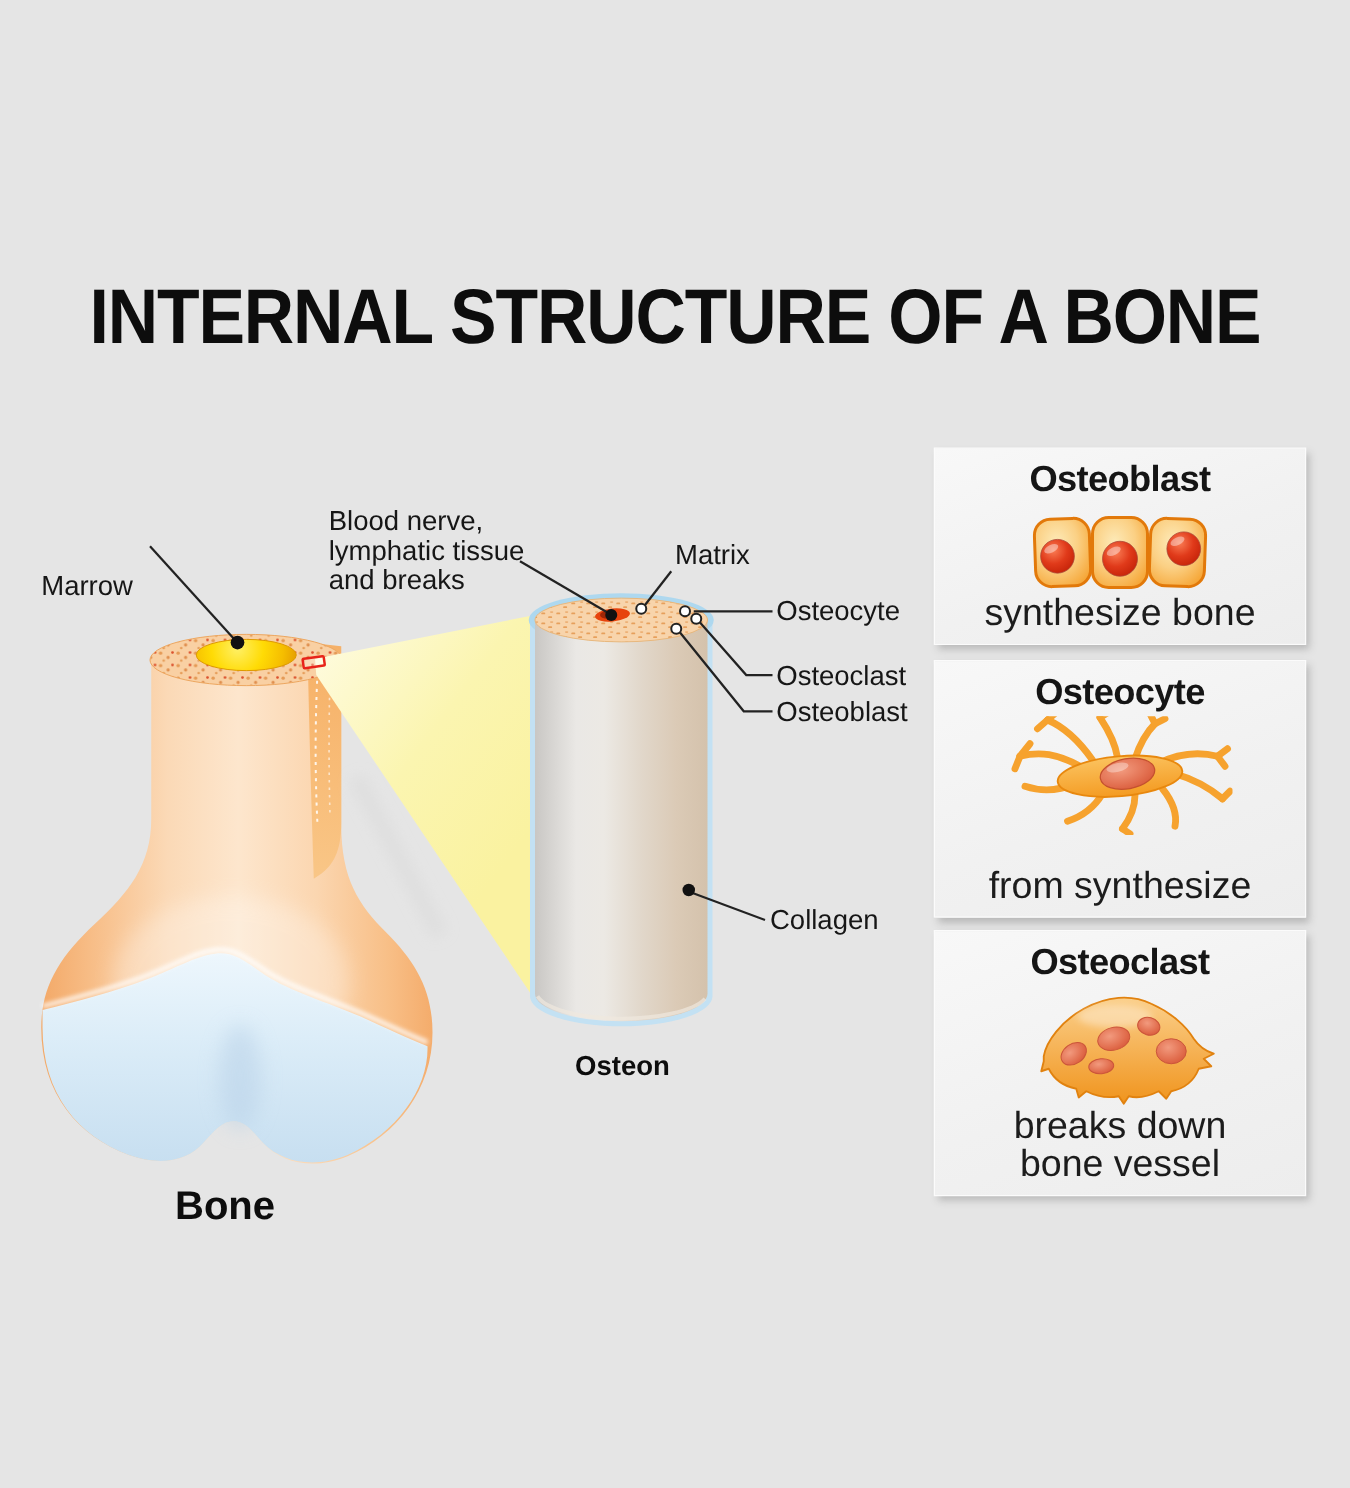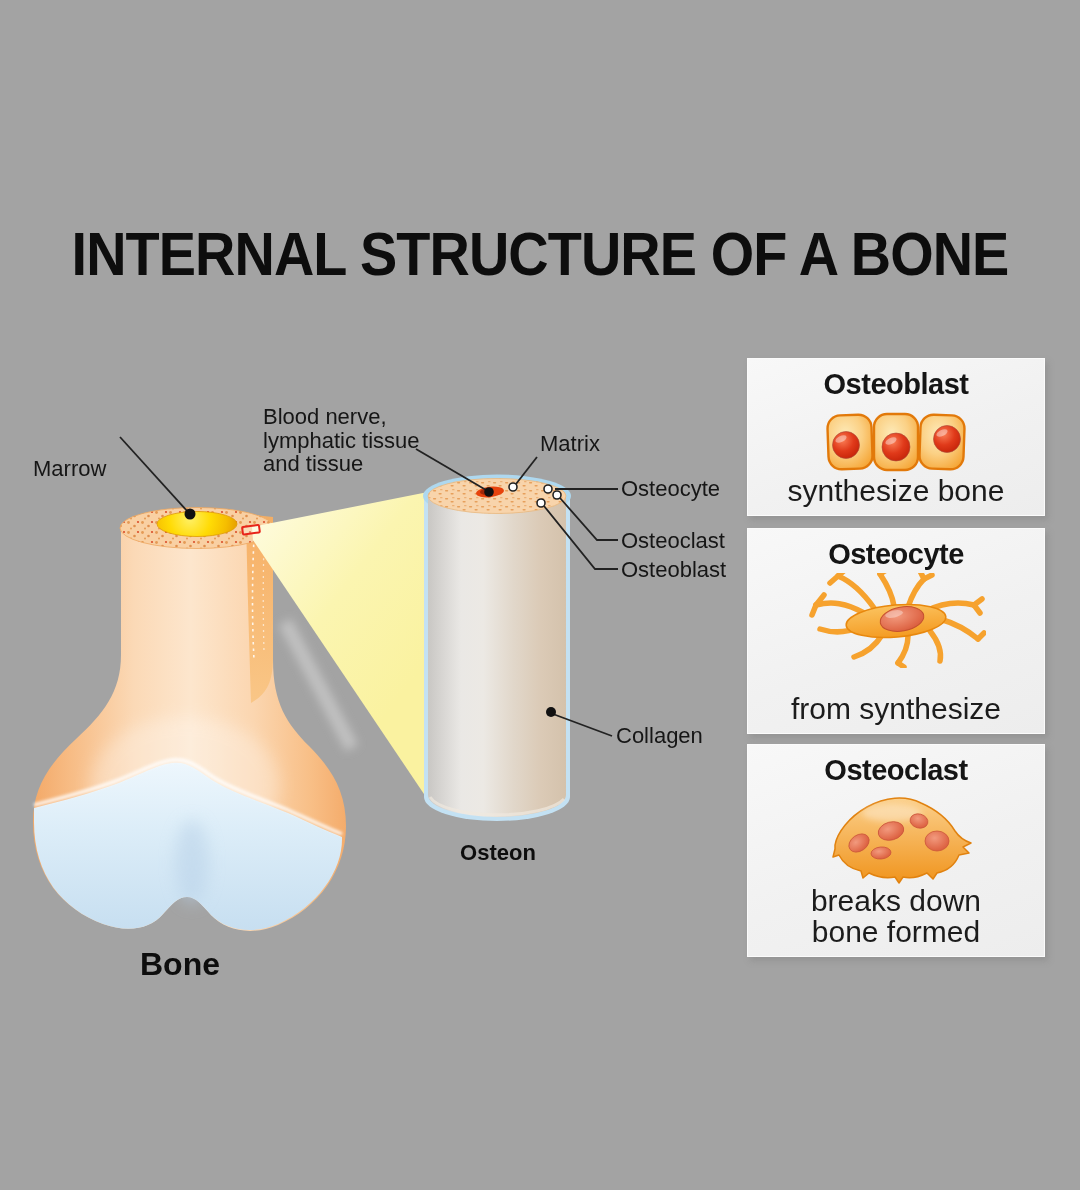--- a/index.html
+++ b/index.html
@@ -1,16 +1,16 @@
 <!DOCTYPE html>
 <html><head>
 <meta charset="utf-8">
 <style>
   html,body{margin:0;padding:0;background:#ffffff;}
-  .canvas{position:relative;width:1080px;height:1190px;background:#a3a3a3;overflow:hidden;
+  .canvas{position:relative;width:1080px;height:1190px;background:#e5e5e5;overflow:hidden;
           font-family:"Liberation Sans", sans-serif;color:#111;}
   
   .page-title{position:absolute;left:0;top:218px;width:1080px;text-align:center;
               font-size:62px;font-weight:bold;letter-spacing:-1px;color:#0d0d0d;
               transform:scaleX(.90);transform-origin:50% 50%;white-space:nowrap;}
   
   .art{position:absolute;left:0;top:0;}
   
   .lbl{position:absolute;font-size:22px;line-height:24px;color:#161616;white-space:nowrap;}
   .lbl-marrow{left:33px;top:417px;margin-top:40px;}
@@ -164,21 +164,21 @@
       <circle cx="548" cy="489" r="4"></circle>
       <circle cx="557" cy="495" r="4"></circle>
       <circle cx="541" cy="503" r="4"></circle>
     </g>
   </svg>
 
   <div class="lbl lbl-marrow">Marrow</div>
   <div class="lbl lbl-vessel">
     <div>Blood nerve,</div>
     <div>lymphatic tissue</div>
-    <div>and tissue</div>
+    <div>and breaks</div>
   </div>
   <div class="lbl lbl-matrix">Matrix</div>
   <div class="lbl lbl-osteocyte">Osteocyte</div>
   <div class="lbl lbl-osteoclast">Osteoclast</div>
   <div class="lbl lbl-osteoblast">Osteoblast</div>
   <div class="lbl lbl-collagen">Collagen</div>
   <div class="lbl-big lbl-osteon">Osteon</div>
   <div class="lbl-big lbl-bone">Bone</div>
 
   <div class="panel panel-1">
@@ -290,17 +290,17 @@
           <ellipse cx="40" cy="6" rx="12" ry="10"></ellipse>
           <ellipse cx="-16" cy="18" rx="10" ry="6" transform="rotate(-5 -16 18)"></ellipse>
         </g>
       </g>
       <filter id="blurP" x="-50%" y="-50%" width="200%" height="200%">
           <feGaussianBlur stdDeviation="3"></feGaussianBlur>
         </filter>
     </svg>
     <div class="panel-caption">
       <div>breaks down</div>
-      <div>bone formed</div>
+      <div>bone vessel</div>
     </div>
   </div>
 
 </div>
 
 </body></html>

